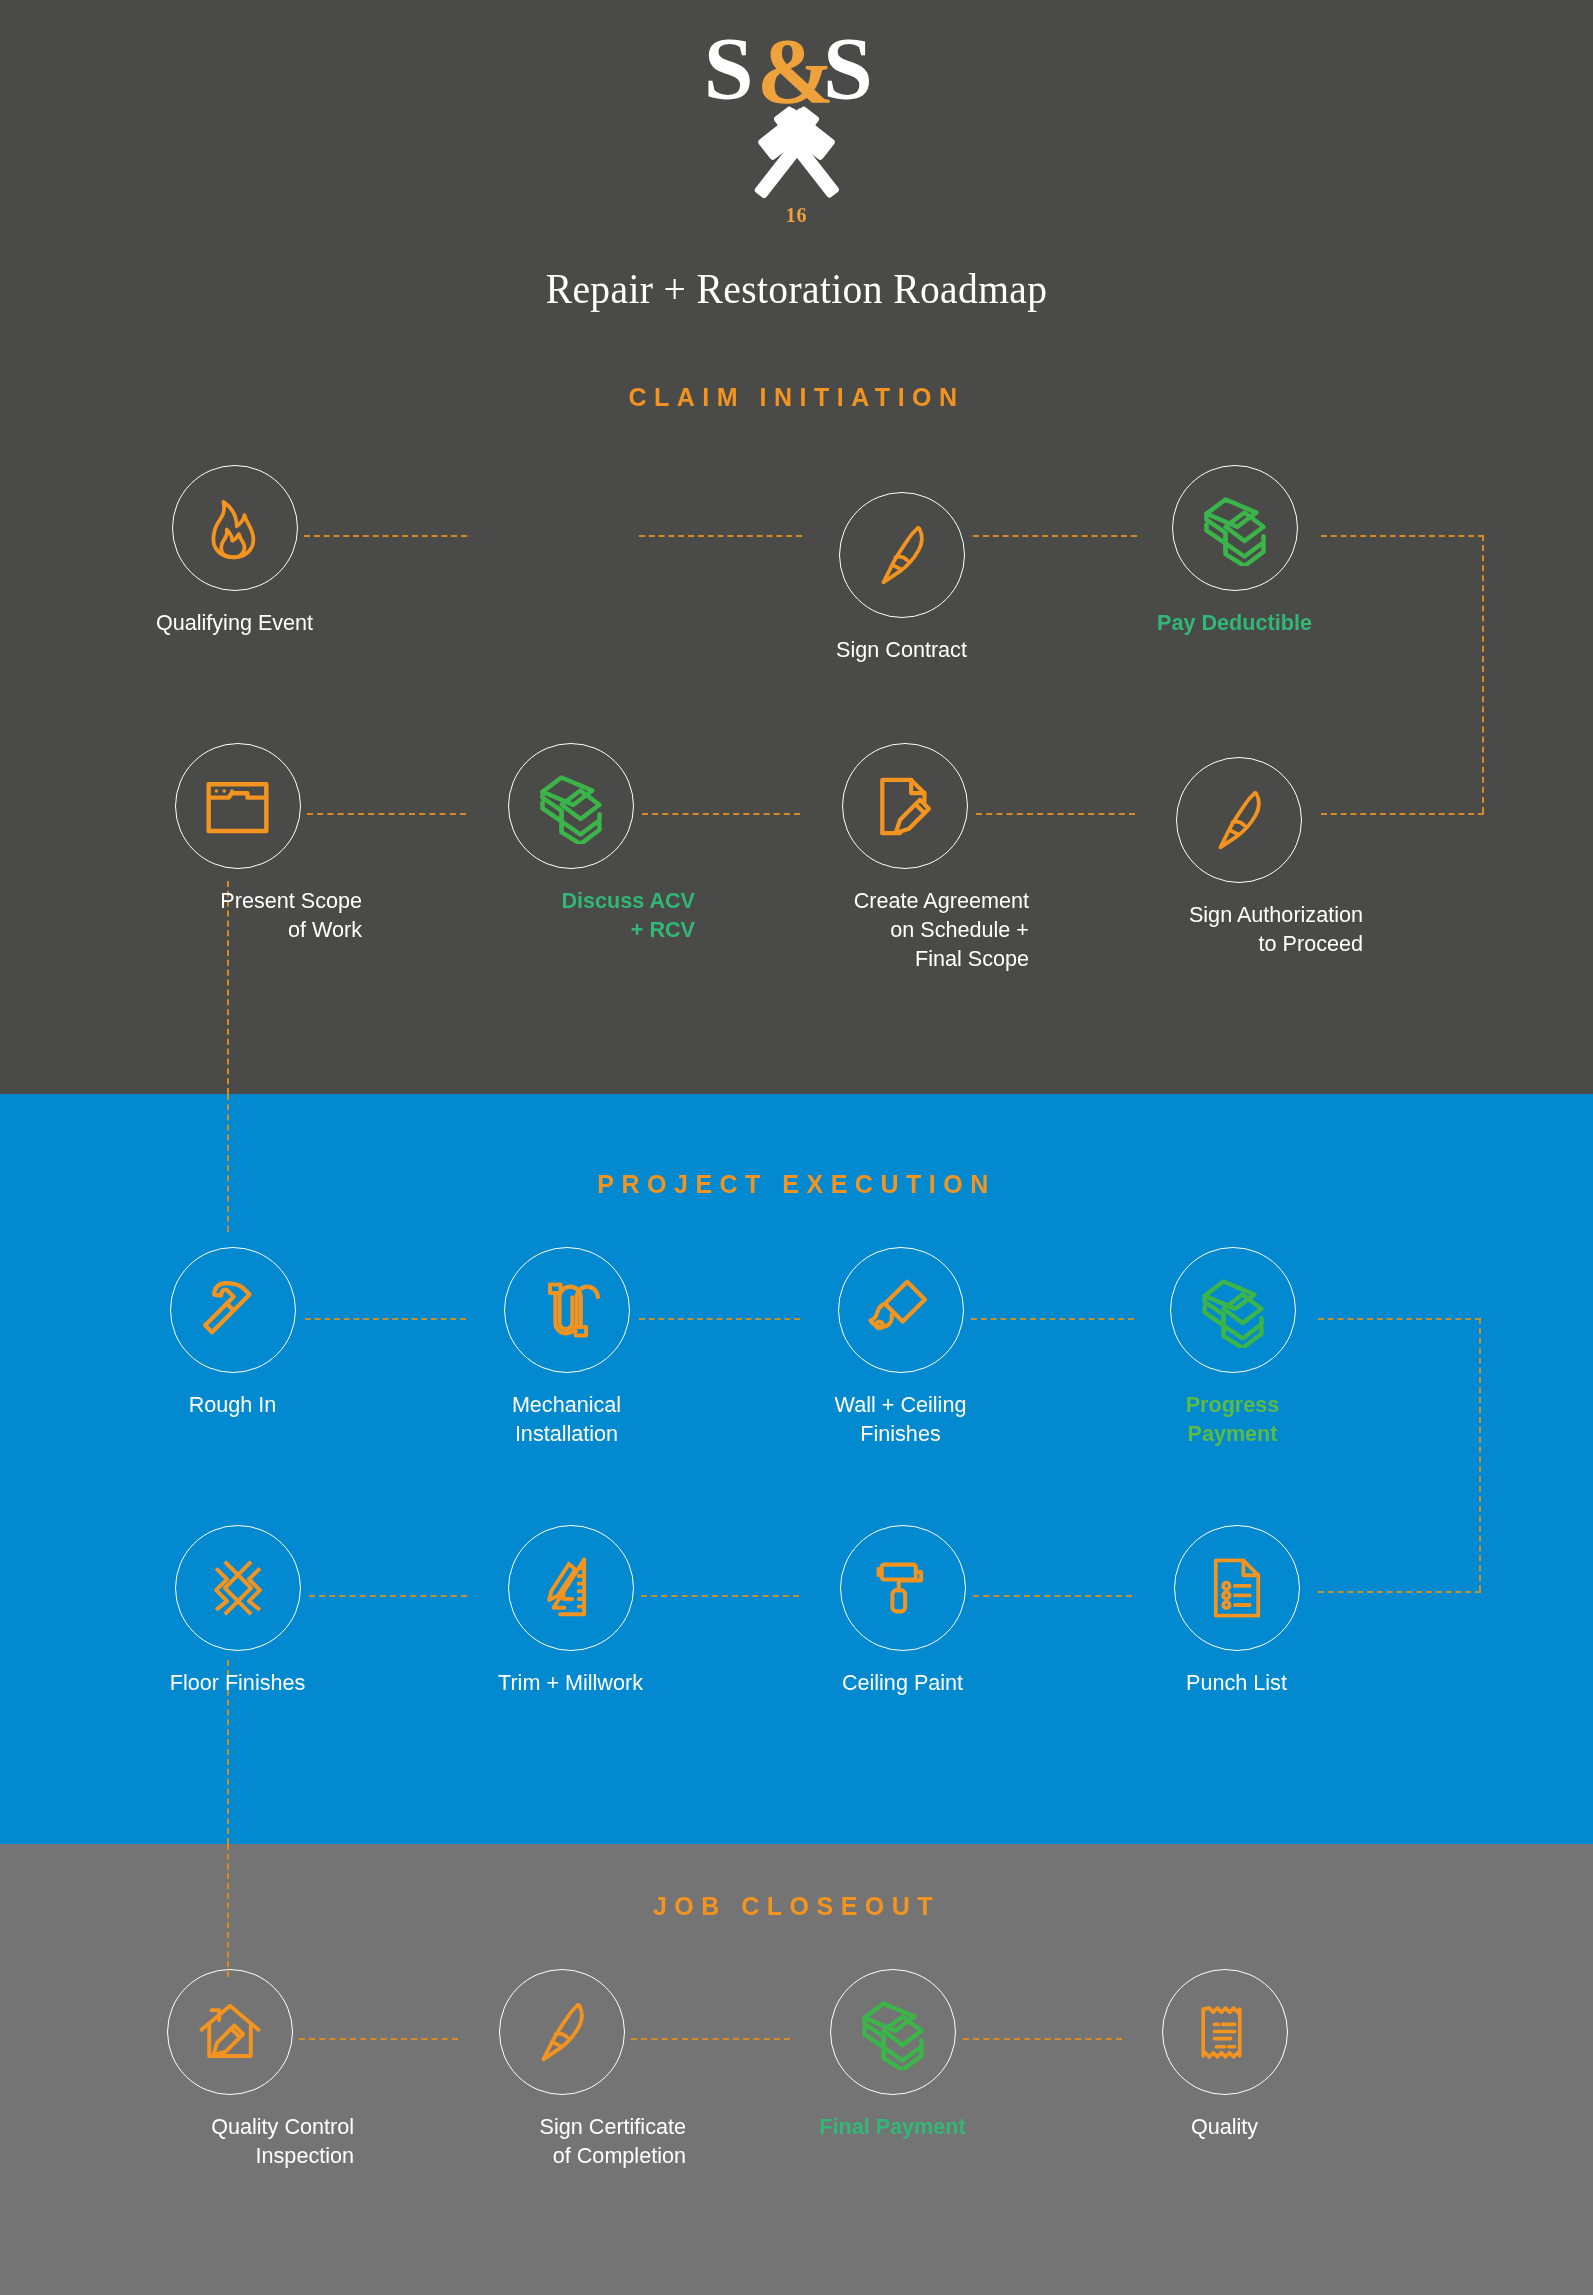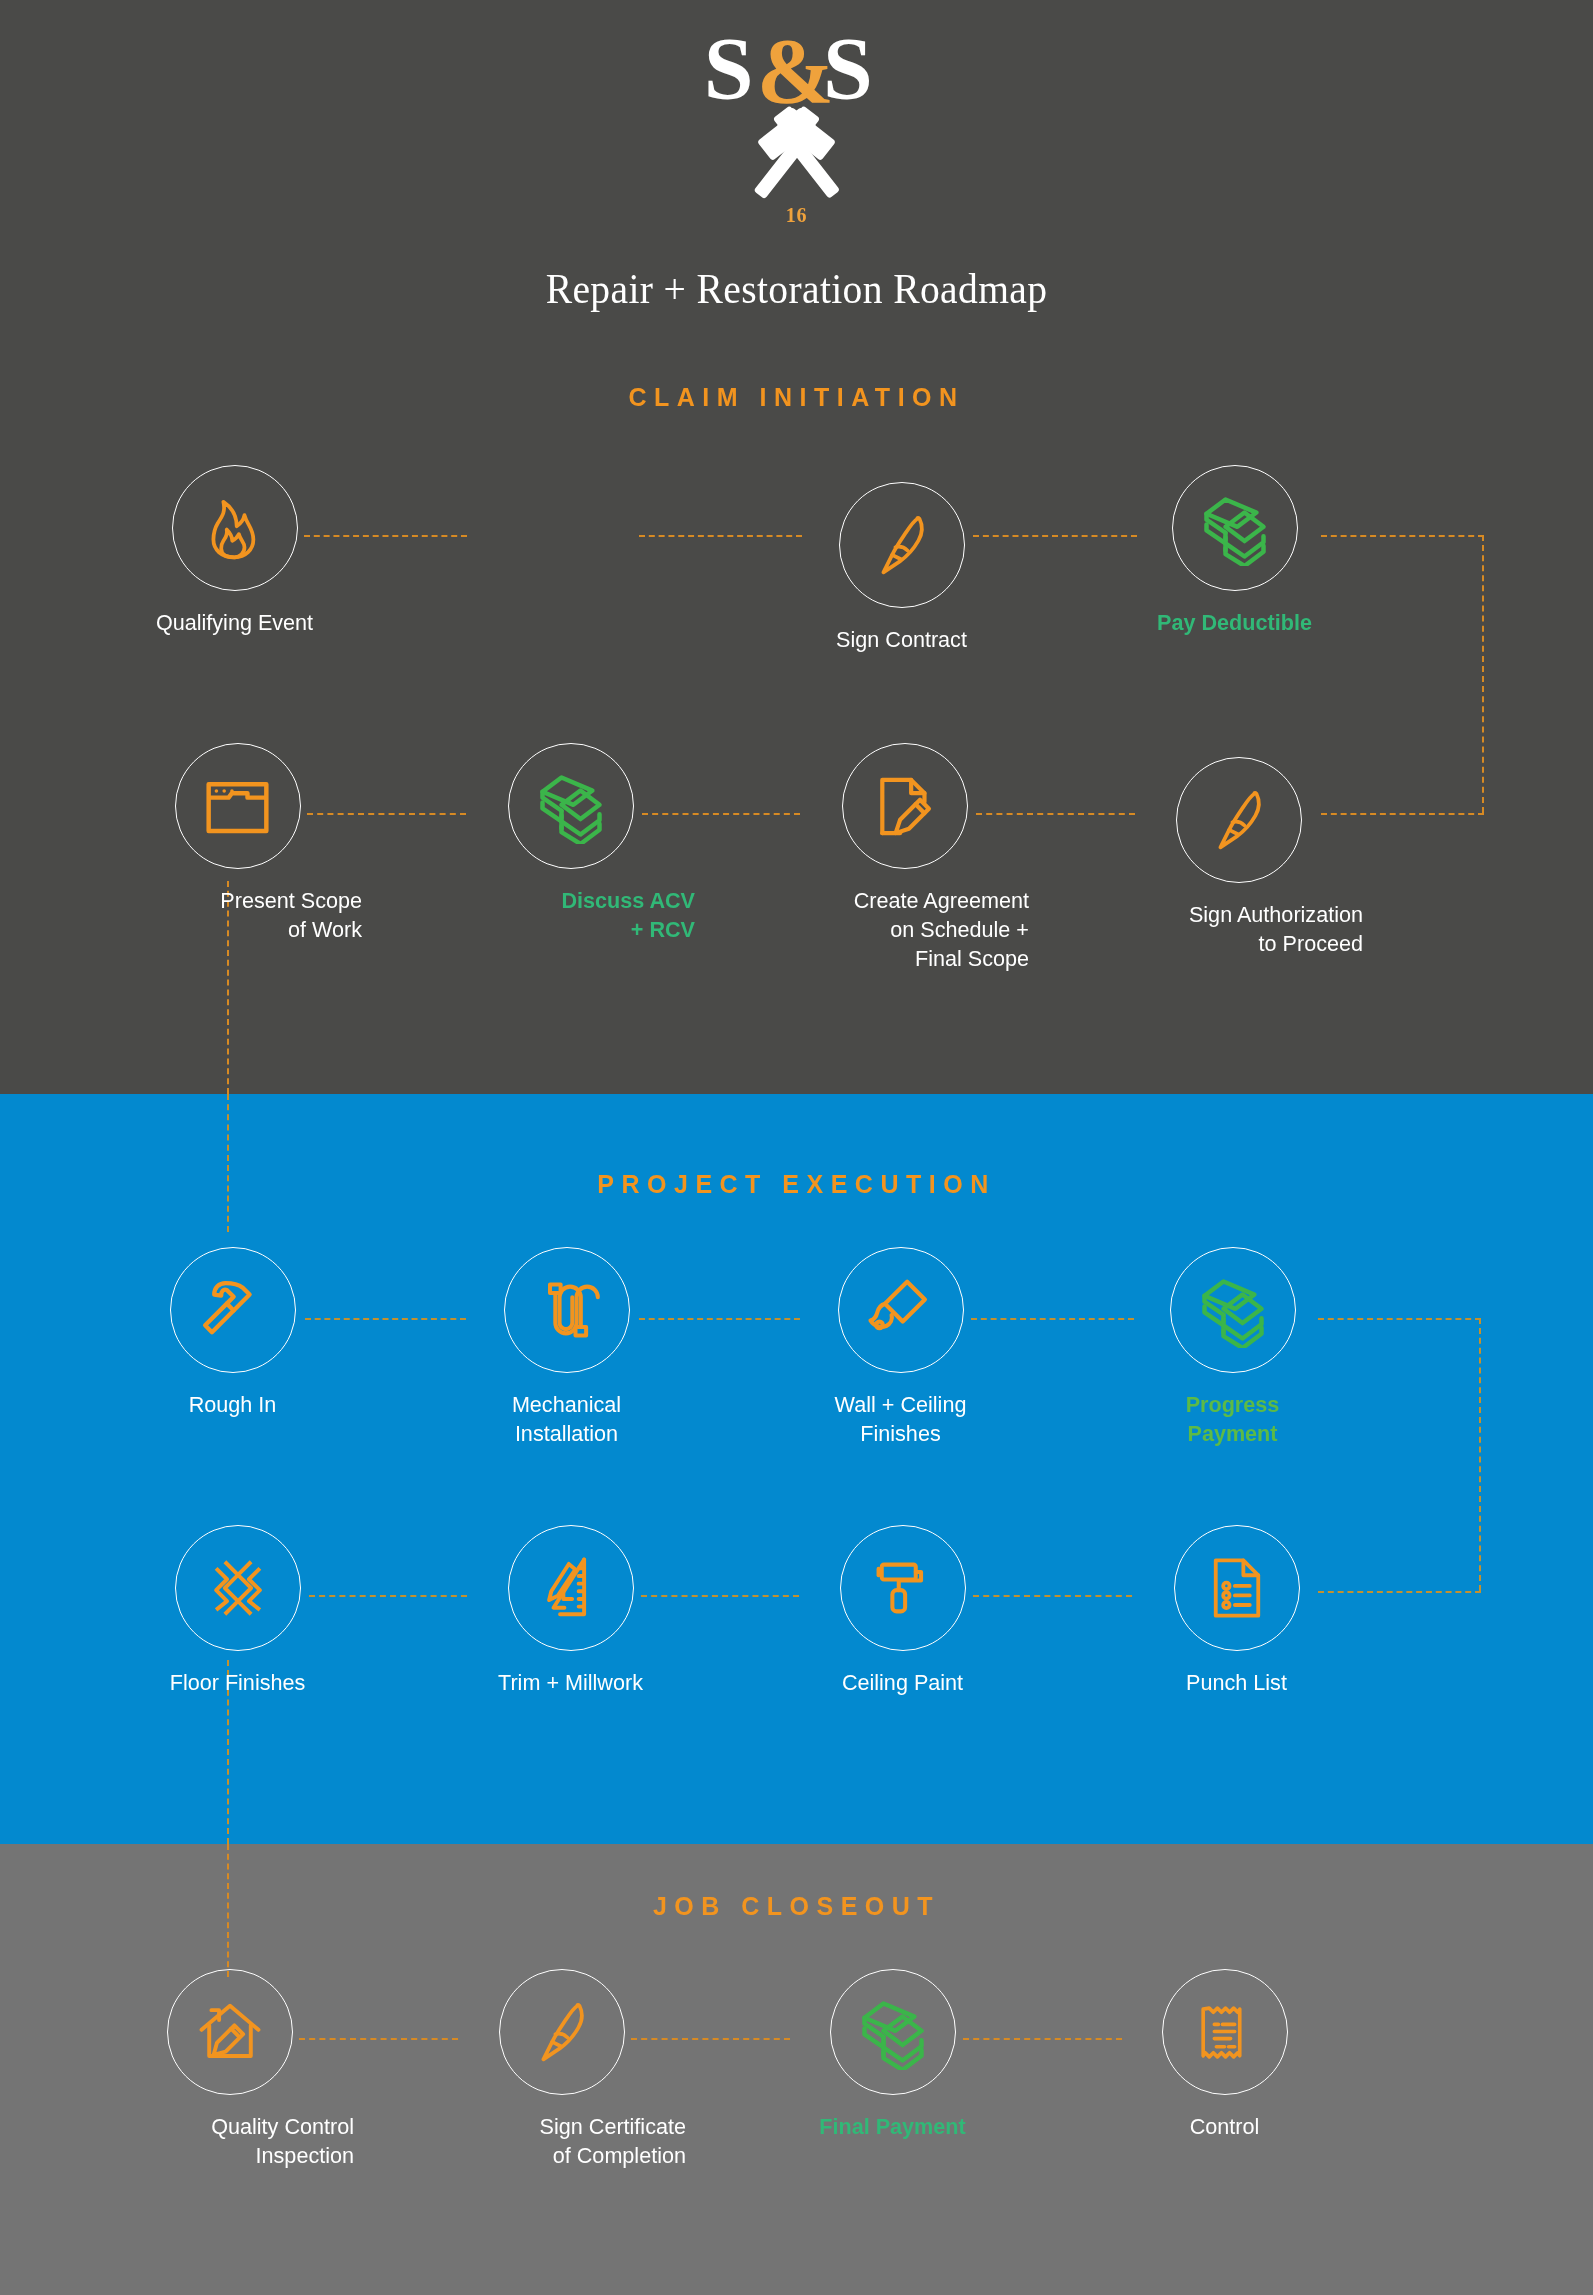--- a/index.html
+++ b/index.html
@@ -187,21 +187,21 @@
     <div class="ring">
       <svg width="71" height="71" viewBox="0 0 64 64" fill="none" stroke="#f2941f" stroke-width="3.4" stroke-linecap="round" stroke-linejoin="round">
         <path d="M32 58c10 0 17-7 17-16 0-10-6-14-8-22-1 5-4 8-7 10 0-7-3-16-12-22 2 9-1 13-5 19-3 5-4 9-4 15 0 9 7 16 19 16z"></path>
         <path d="M32 58c5 0 9-4 9-9 0-5-4-7-5-12-2 4-4 5-6 6 0-4-2-7-5-10 1 5-1 7-3 10-2 3-2 5-2 7 0 5 4 8 12 8z"></path>
       </svg>
     </div>
     <div class="label">Qualifying Event</div>
   </div>
 
 
-  <div class="node" style="left:777px; top:482px;">
+  <div class="node" style="left:777px; top:492px;">
     <div class="ring">
       <svg width="70" height="70" viewBox="0 0 64 64" fill="none" stroke="#f2941f" stroke-width="3.4" stroke-linecap="round" stroke-linejoin="round">
         <path d="M46 8c-3 2-6 6-10 12S27 33 23 41l-8 16 15-10c7-5 13-12 17-19s4-14 1-20c-1-1-2-1-2 0z"></path>
         <path d="M23 41l8 4"></path>
         <path d="M26 34c4-1 8 0 11 3"></path>
       </svg>
     </div>
     <div class="label">Sign Contract</div>
   </div>
 
@@ -425,17 +425,17 @@
   </div>
 
   <div class="node" style="left:1100px; top:1969px;">
     <div class="ring">
       <svg width="65" height="65" viewBox="0 0 64 64" fill="none" stroke="#f2941f" stroke-width="3.6" stroke-linecap="round" stroke-linejoin="round">
         <path d="M17 8l4 4 4-4 4 4 4-4 4 4 4-4 4 4 2-3v46l-2-3-4 4-4-4-4 4-4-4-4 4-4-4-4 4-4-4-2 3V9z"></path>
         <path d="M22 24h4M30 24h12M22 31h20M22 38h16"></path>
         <path d="M24 46h8M36 46h6"></path>
       </svg>
     </div>
-    <div class="label">Control</div>
+    <div class="label">Quality</div>
   </div>
 
 </div>
 
 
 </body></html>

